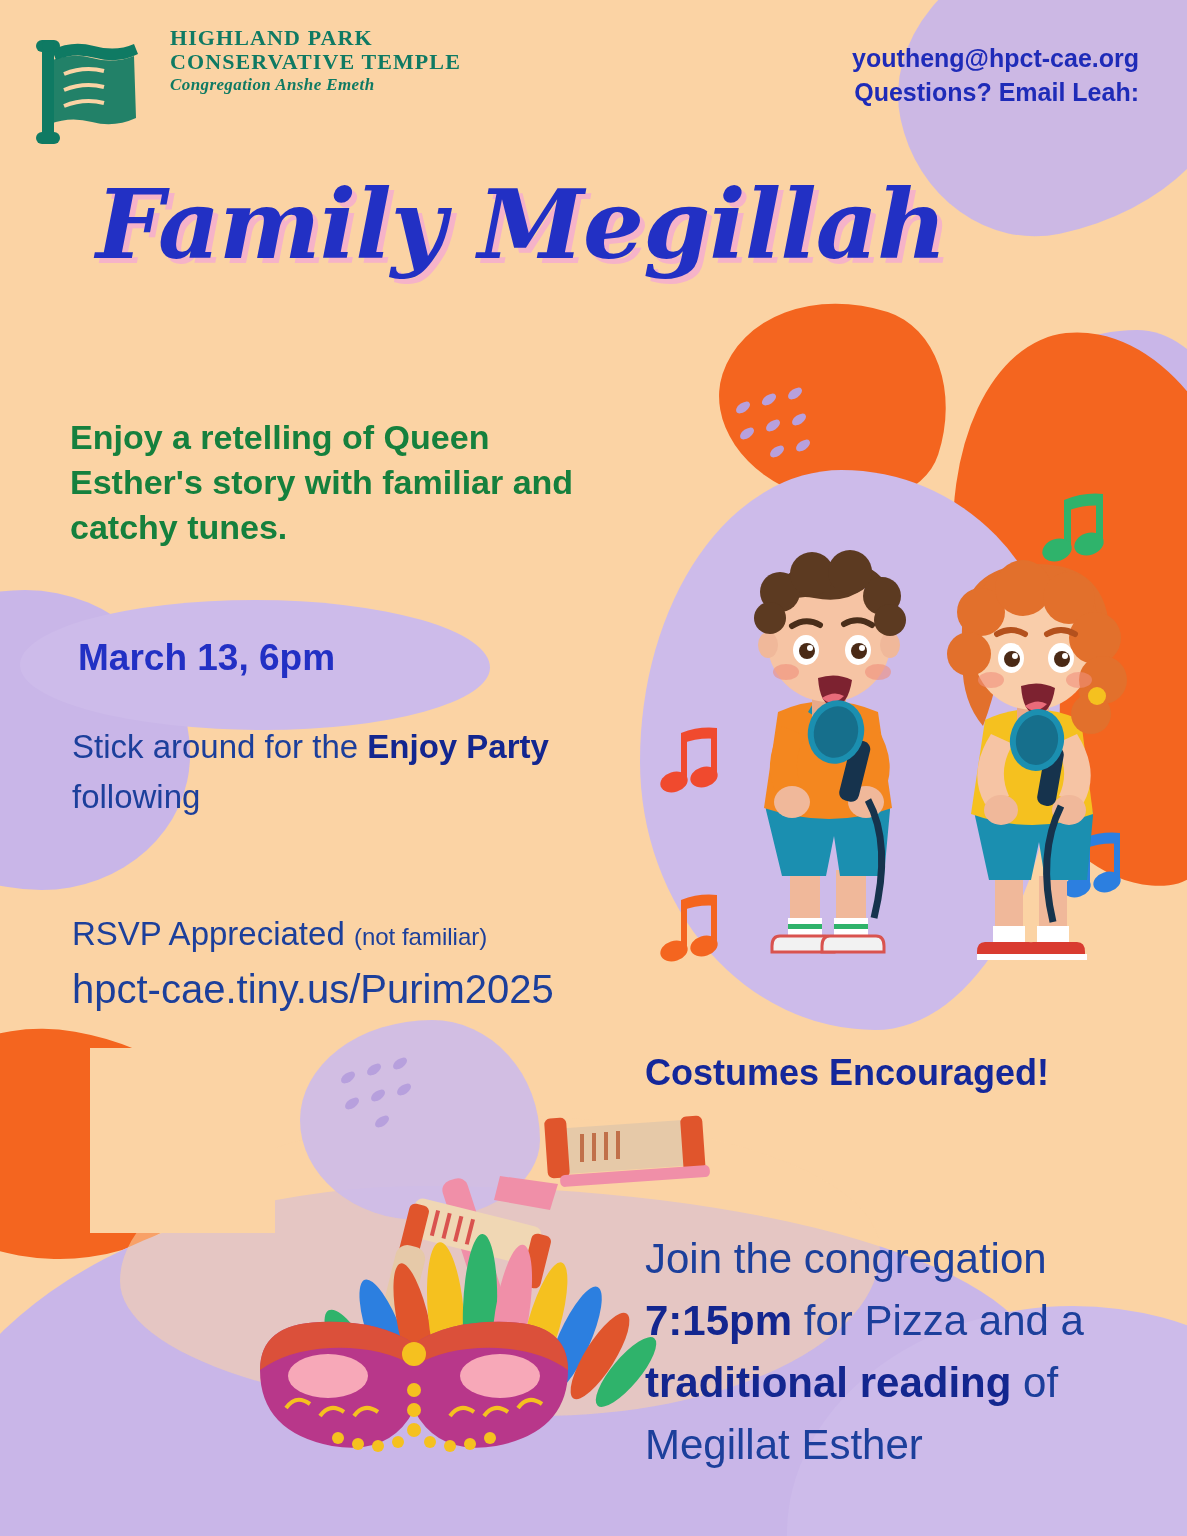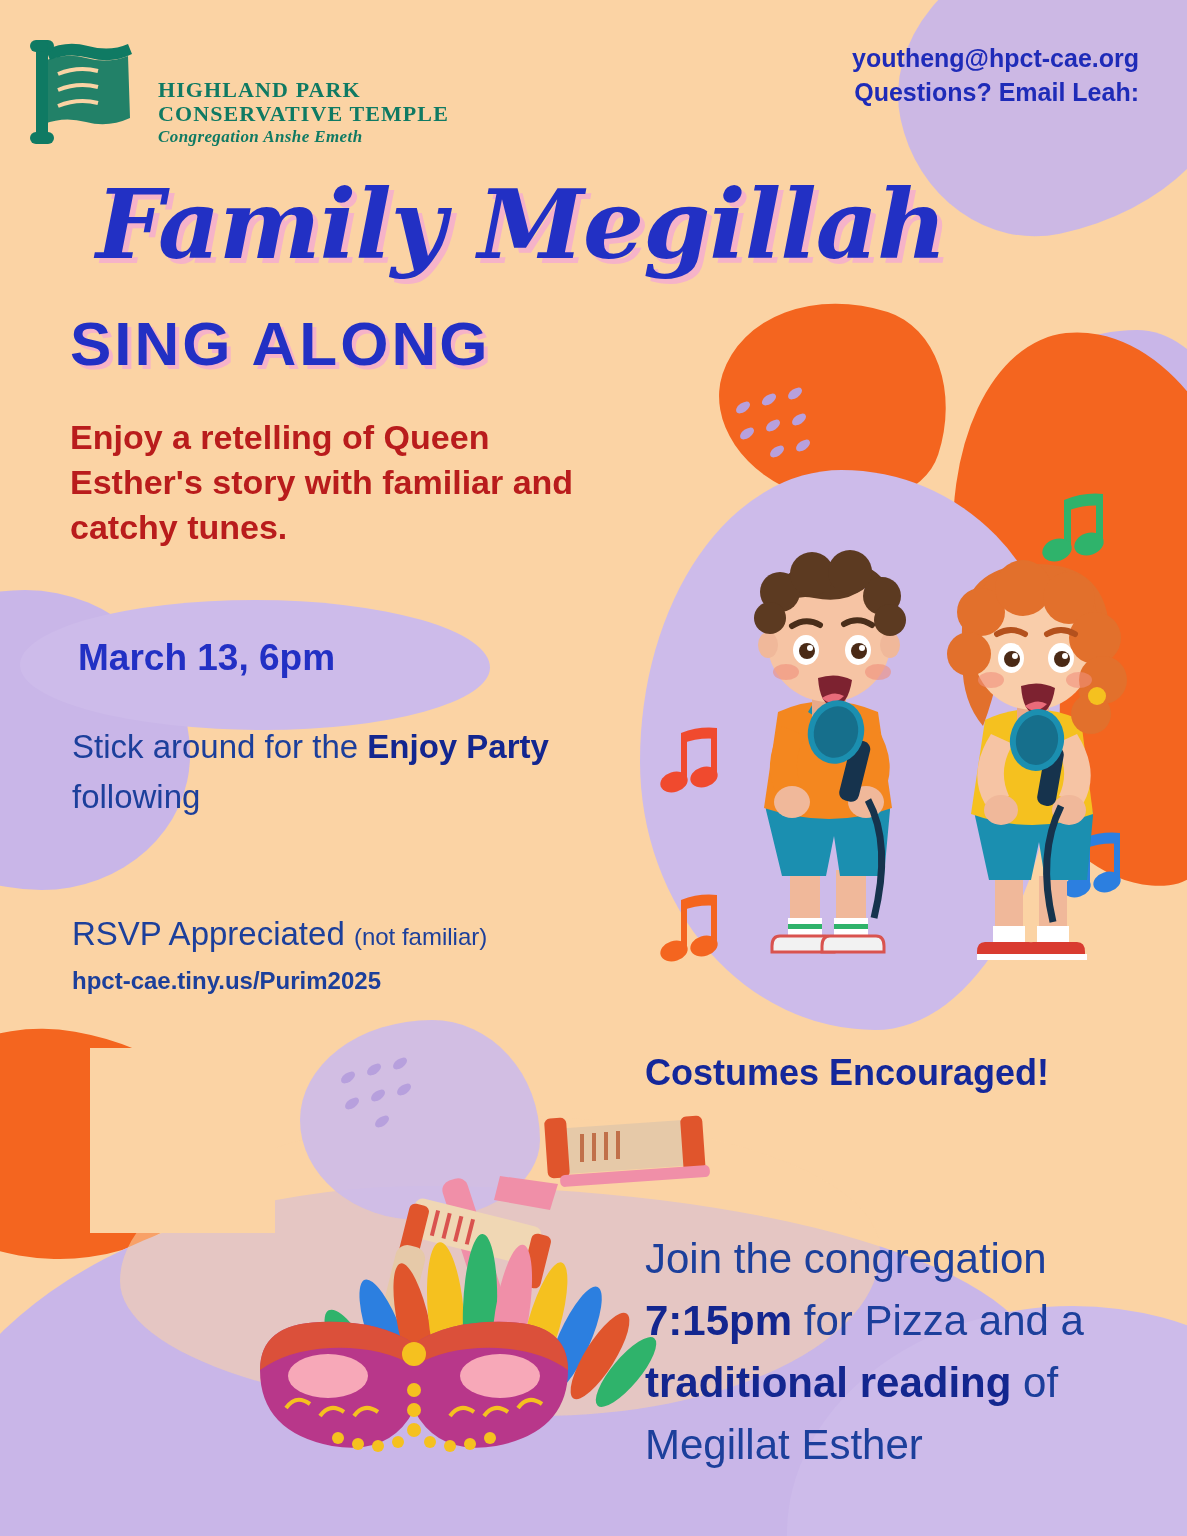--- a/index.html
+++ b/index.html
@@ -104,22 +104,22 @@
     position: absolute;
     width: 16px; height: 9px;
     background: #c9b6e8;
     border-radius: 50%;
     transform: rotate(-35deg);
   }
   .dots.dark span { background: #b7a0dd; }
 
   
   .logo-wrap {
-    position: absolute; top: 26px; left: 24px;
-    display: flex; align-items: flex-end; gap: 14px;
+    position: absolute; top: 26px; left: 30px;
+    display: flex; align-items: flex-start; gap: 20px;
   }
   .logo-text { color: #0f7a63; line-height: 1.08; }
   .logo-l1 {
     font-family: "Liberation Serif", serif;
     font-size: 22px; font-weight: 700; letter-spacing: 1.1px;
   }
   .logo-l2 {
     font-family: "Liberation Serif", serif;
     font-size: 22px; font-weight: 700; letter-spacing: 1.1px;
   }
@@ -148,21 +148,21 @@
   .subhead {
     position: absolute; top: 308px; left: 70px;
     font-size: 62px; font-weight: 700; color: #2230c4;
     letter-spacing: 3px;
     text-shadow: 4px 4px 0 #f6b3c8;
   }
 
   .blurb {
     position: absolute; top: 415px; left: 70px;
     width: 560px;
-    font-size: 34px; font-weight: 700; color: #b91c1c;
+    font-size: 34px; font-weight: 700; color: #15803d;
     line-height: 1.32;
   }
 
   .date-line {
     position: absolute; top: 637px; left: 78px;
     font-size: 37px; font-weight: 700; color: #2230c4;
   }
 
   .pizza {
     position: absolute; top: 722px; left: 72px;
@@ -171,21 +171,21 @@
   }
   .pizza b { color: #13268f; }
 
   .rsvp {
     position: absolute; top: 915px; left: 72px;
     font-size: 33px; color: #1c3f9b;
   }
   .rsvp .small { font-size: 24px; }
   .rsvp-url {
     position: absolute; top: 967px; left: 72px;
-    font-size: 24px; color: #1c3f9b; font-weight: bold;
+    font-size: 40px; color: #1c3f9b;
   }
 
   
   .qr {
     position: absolute; top: 1048px; left: 90px;
     width: 185px; height: 185px;
     background: #fbd3a4;
   }
   .qr canvas, .qr .qrgrid { display: block; }
   .qrgrid {
@@ -279,21 +279,20 @@
       <div class="logo-l3">Congregation Anshe Emeth</div>
     </div>
   </div>
 
   <div class="contact">
     <div>youtheng@hpct-cae.org</div>
     <div>Questions? Email Leah:</div>
   </div>
 
   <div class="headline">Family Megillah</div>
-  <div class="subhead">SING ALONG</div>
 
   <div class="blurb">Enjoy a retelling of Queen Esther's story with familiar and catchy tunes.</div>
 
   <div class="date-line">March 13, 6pm</div>
 
   <div class="pizza">
     <span>Stick around for the </span><b>Enjoy Party</b><span> following</span><br>
   </div>
 
   <div class="rsvp">

